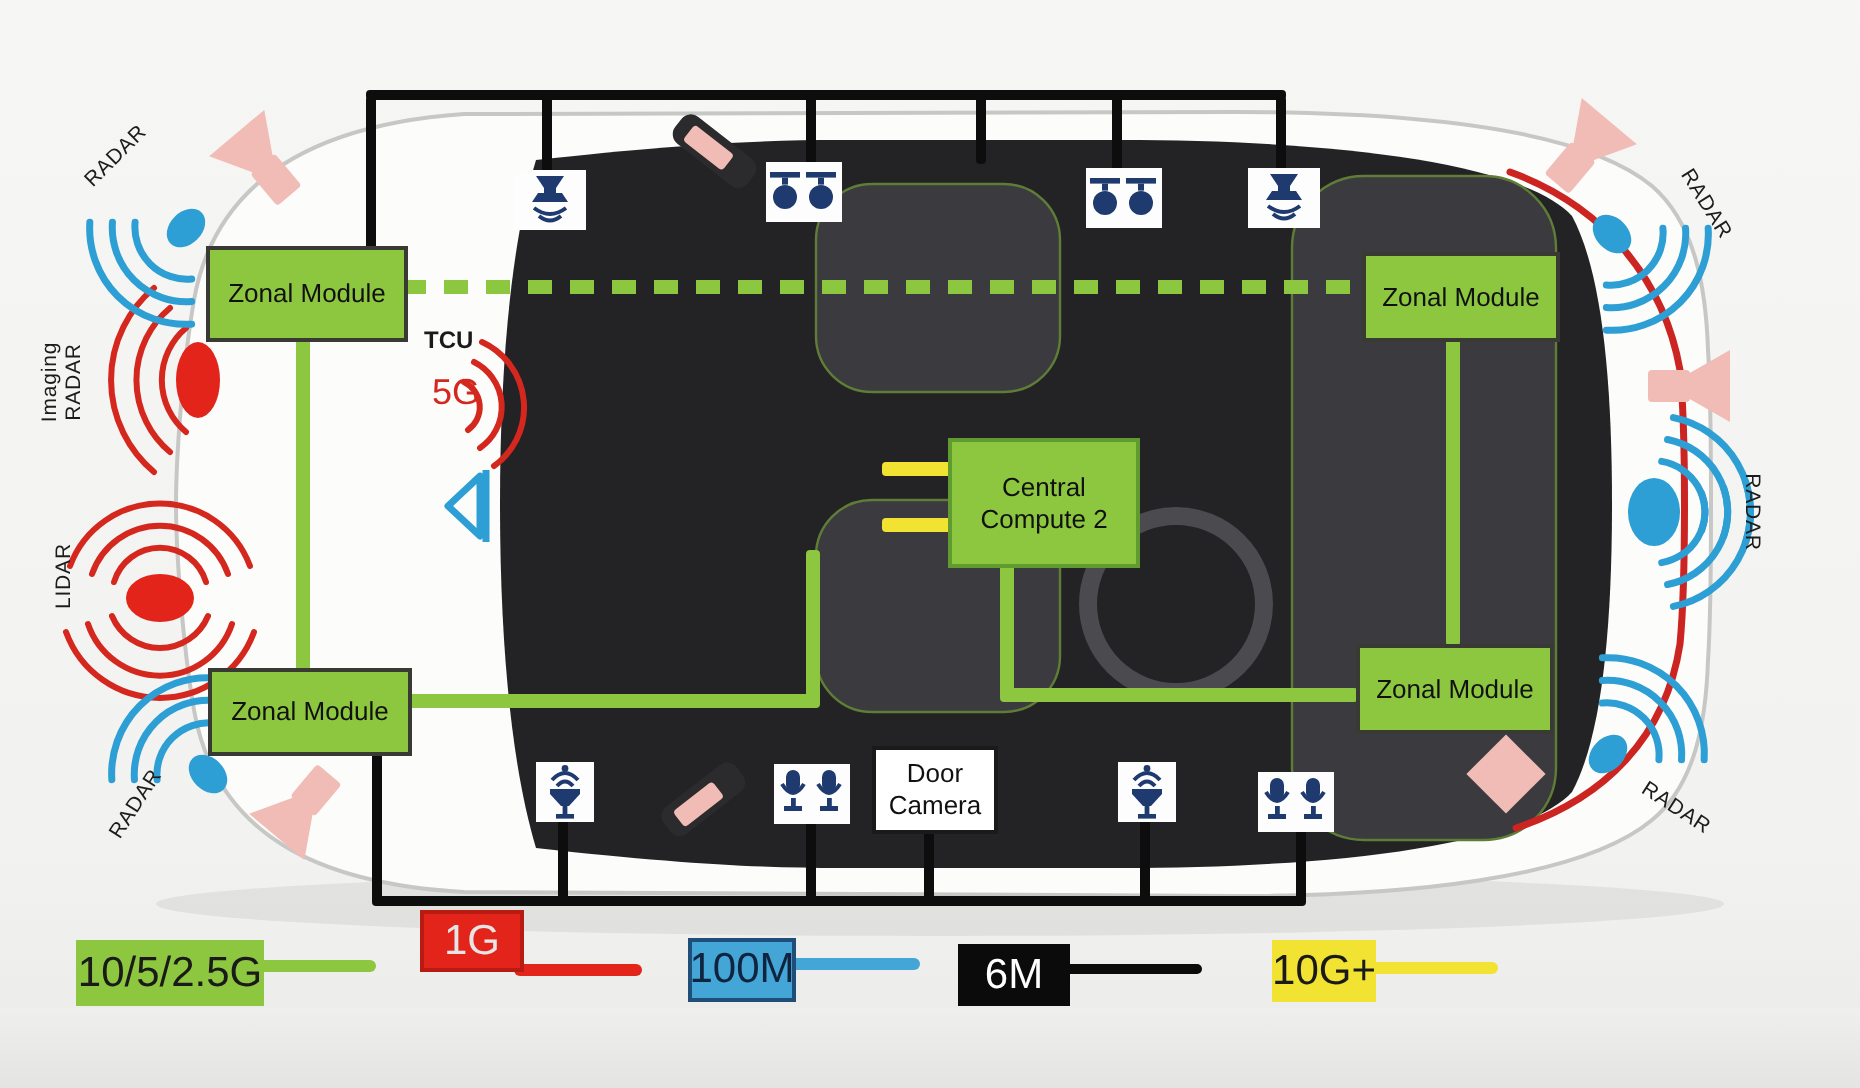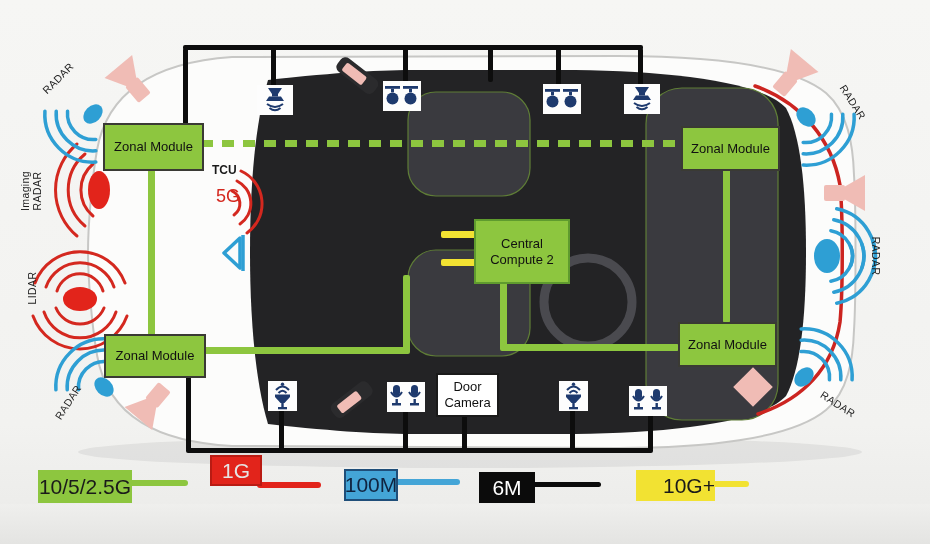--- a/index.html
+++ b/index.html
@@ -293,15 +293,15 @@
 
   <div class="lg-box" style="left: 210px; top: 455px; width: 48px; height: 27px; background-color: rgb(226, 36, 27); border-color: rgb(185, 27, 19); color: #e5e5e5;">1G</div>
   <div class="lg-line" style="left: 257px; top: 482px; width: 64px; height: 6px; background-color: rgb(226, 36, 27);"></div>
 
   <div class="lg-box" style="left: 344px; top: 469px; width: 50px; height: 28px; background-color: rgb(68, 165, 215); border-color: rgb(31, 78, 121); color: rgb(16, 36, 64);">100M</div>
   <div class="lg-line" style="left: 393px; top: 479px; width: 67px; height: 6px; background-color: rgb(68, 165, 215);"></div>
 
   <div class="lg-box" style="left: 479px; top: 472px; width: 52px; height: 27px; background-color: rgb(11, 11, 11); border-color: rgb(11, 11, 11); color: rgb(255, 255, 255);">6M</div>
   <div class="lg-line" style="left: 530px; top: 482px; width: 71px; height: 5px; background-color: rgb(11, 11, 11);"></div>
 
-  <div class="lg-box" style="left: 636px; top: 470px; width: 48px; height: 27px; background-color: rgb(242, 226, 50); border-color: rgb(242, 226, 50); color: rgb(26, 26, 26); padding-left: 27px;">10G+</div>
+  <div class="lg-box" style="left: 636px; top: 470px; width: 48px; height: 27px; background-color: rgb(242, 226, 50); border-color: rgb(242, 226, 50); color: rgb(26, 26, 26);">10G+</div>
   <div class="lg-line" style="left: 683px; top: 481px; width: 66px; height: 6px; background-color: rgb(242, 226, 50);"></div>
 </div>
 
 </body></html>

